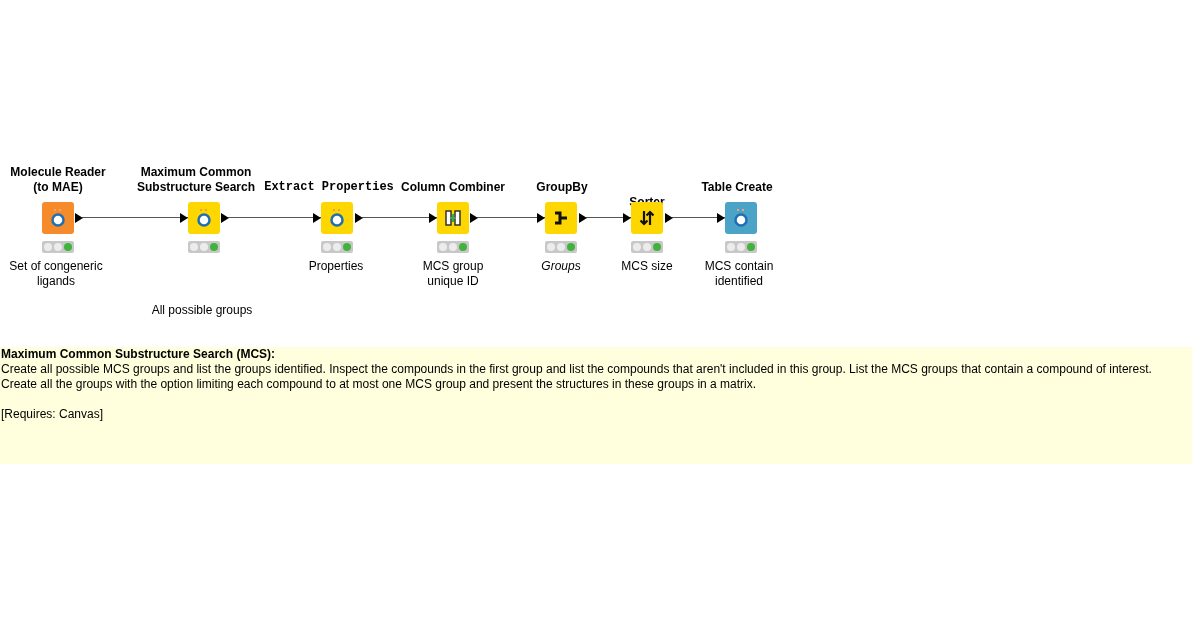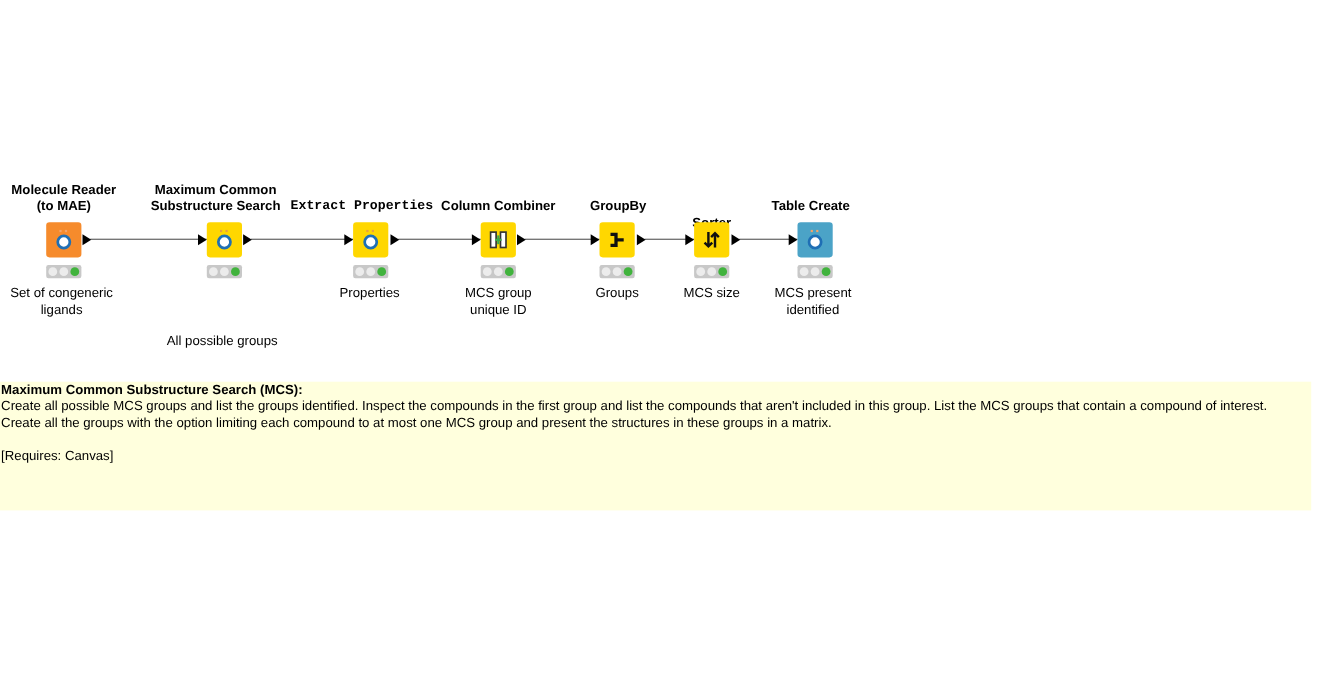--- a/index.html
+++ b/index.html
@@ -137,21 +137,21 @@
         <path d="M4 5 H9 V15 H4" fill="none" stroke="#111" stroke-width="3"></path>
         <path d="M9 10 H16" stroke="#111" stroke-width="3"></path>
       </svg>
     </div>
     <div class="port-out" style="left:579px; top:213px;"></div>
     <div class="node-status" style="left:545px; top:241px;">
         <span class="dot"></span>
         <span class="dot"></span>
         <span class="dot green"></span>
       </div>
-    <div class="node-label" style="left:481px; top:259px;">
+    <div class="node-label" style="left:481px; top:259px;font-style:italic;">
       <div>Groups</div>
     </div>
   </div>
 
   <div>
     <div class="node-title" style="left:567px; top:180px;margin-top:15px;">
       <div>Sorter</div>
     </div>
     <div class="port-in" style="left:623px; top:213px;"></div>
     <div class="node-box" style="left:631px; top:202px; background:#ffd700;">
@@ -182,21 +182,21 @@
           <rect x="10" y="1" width="2" height="2" fill="#f4a46a"></rect>
         <circle cx="9" cy="12" r="5.5" fill="#fff" stroke="#1f6fb5" stroke-width="2.5"></circle>
       </svg>
     </div>
     <div class="node-status" style="left:725px; top:241px;">
         <span class="dot"></span>
         <span class="dot"></span>
         <span class="dot green"></span>
       </div>
     <div class="node-label" style="left:659px; top:259px;">
-      <div>MCS present</div>
+      <div>MCS contain</div>
       <div>identified</div>
     </div>
   </div>
 
   <div class="annotation">
     <p class="ann-title">Maximum Common Substructure Search (MCS):</p>
     <p>Create all possible MCS groups and list the groups identified. Inspect the compounds in the first group and list the compounds that aren't included in this group. List the MCS groups that contain a compound of interest.</p>
     <p>Create all the groups with the option limiting each compound to at most one MCS group and present the structures in these groups in a matrix.</p>
     <p>&nbsp;</p>
     <p>[Requires: Canvas]</p>

